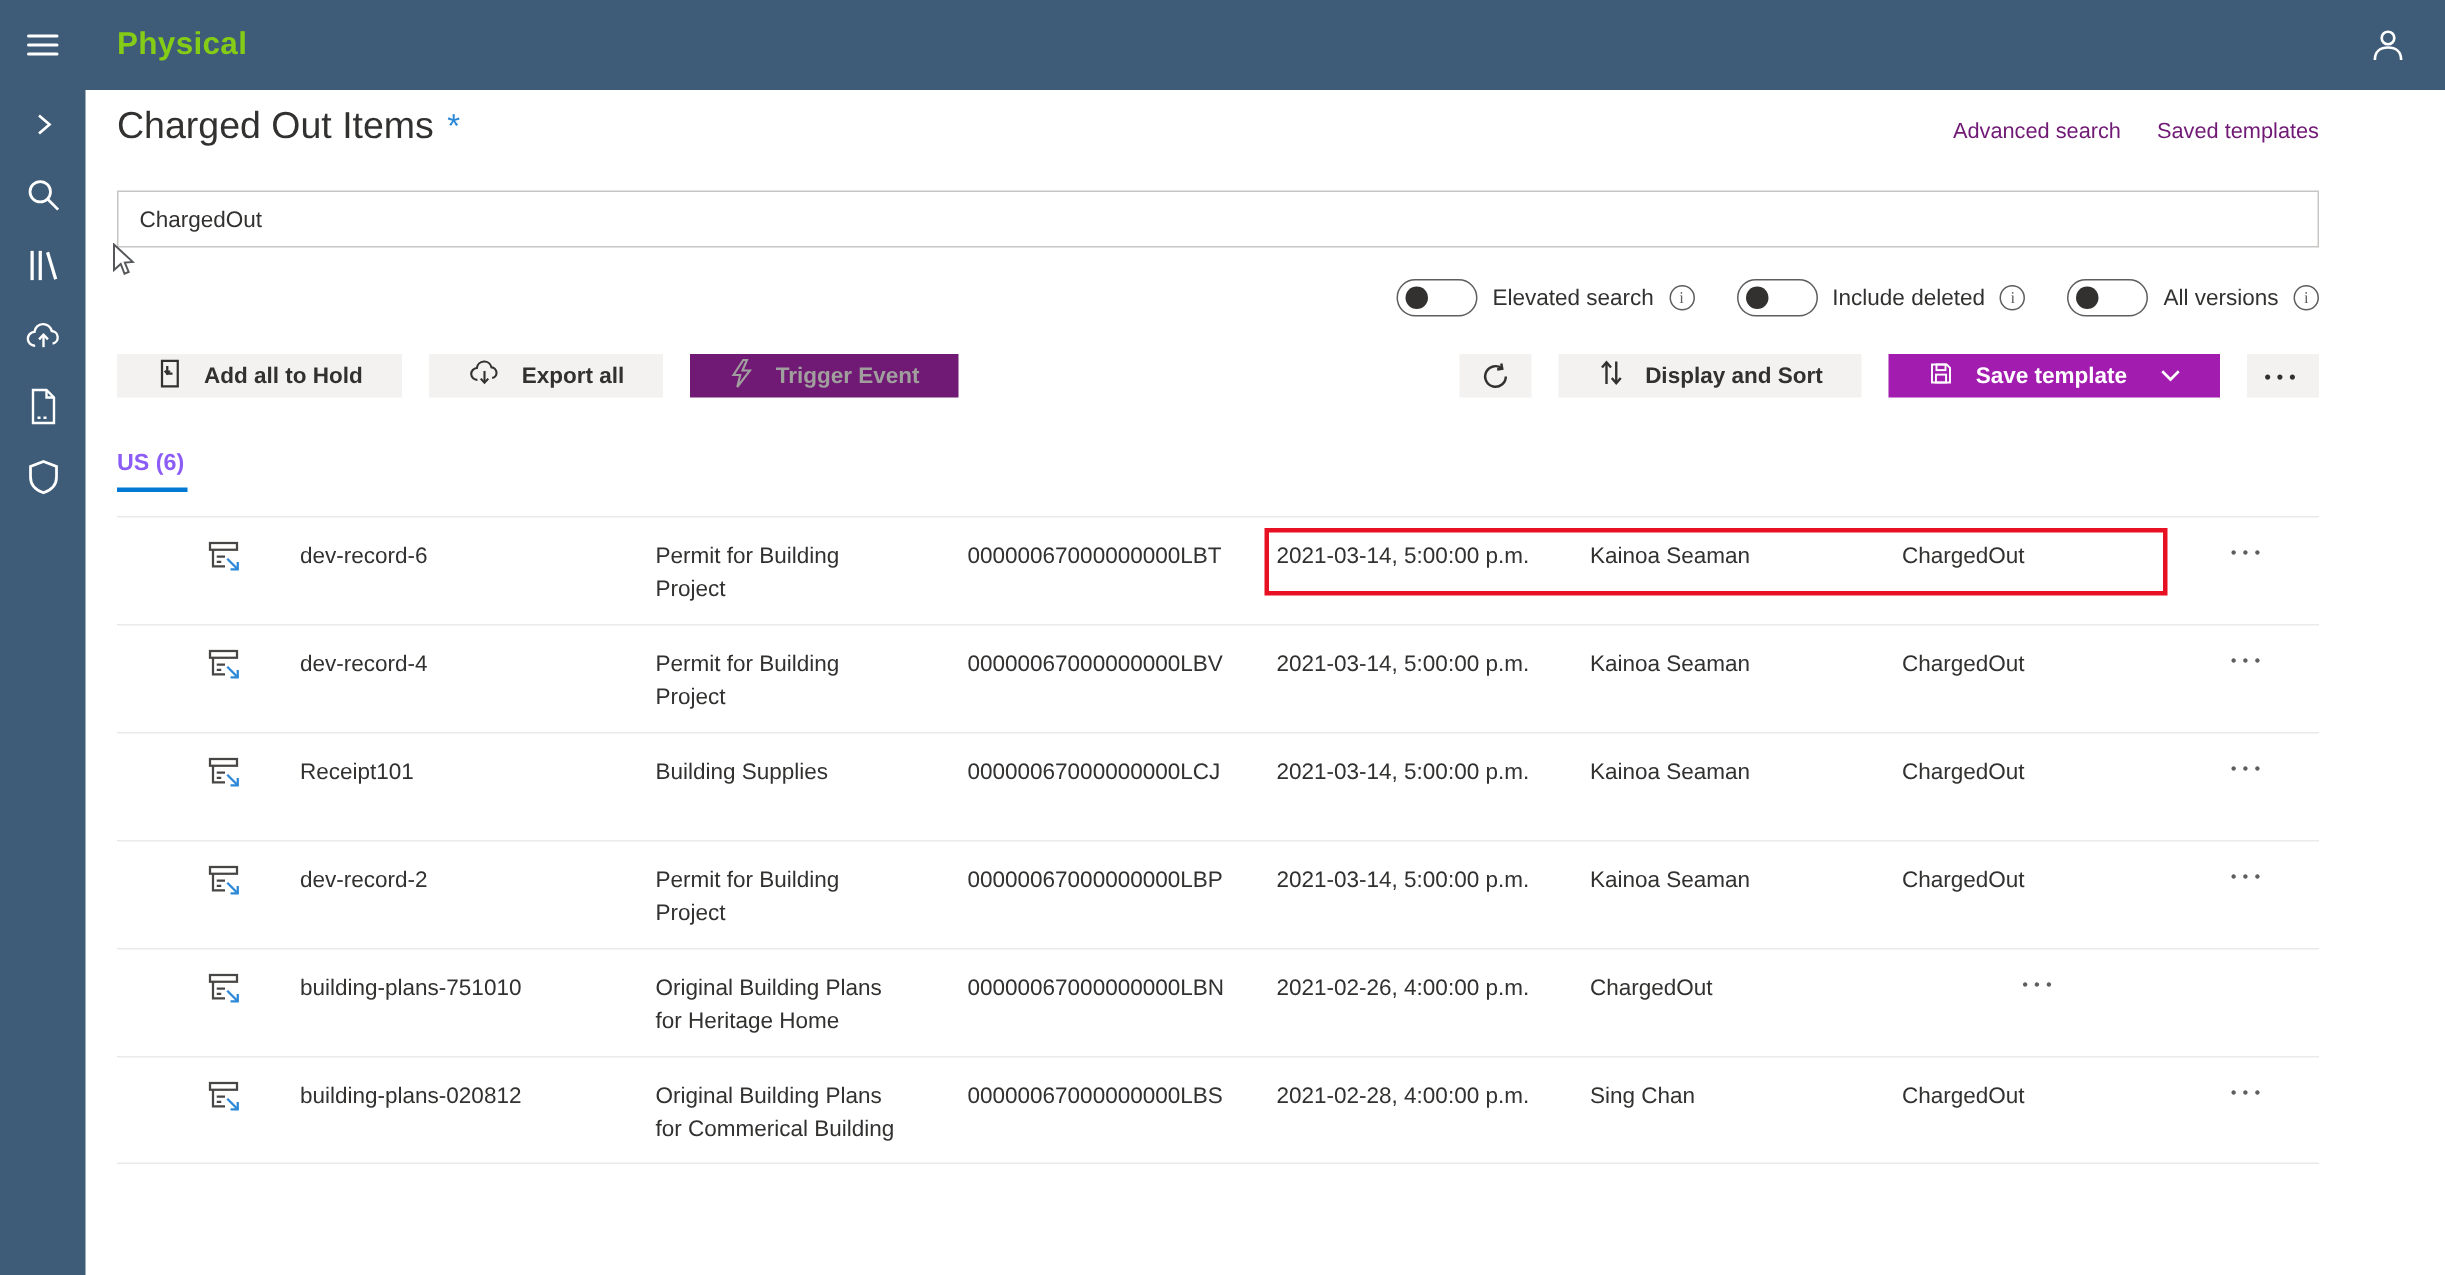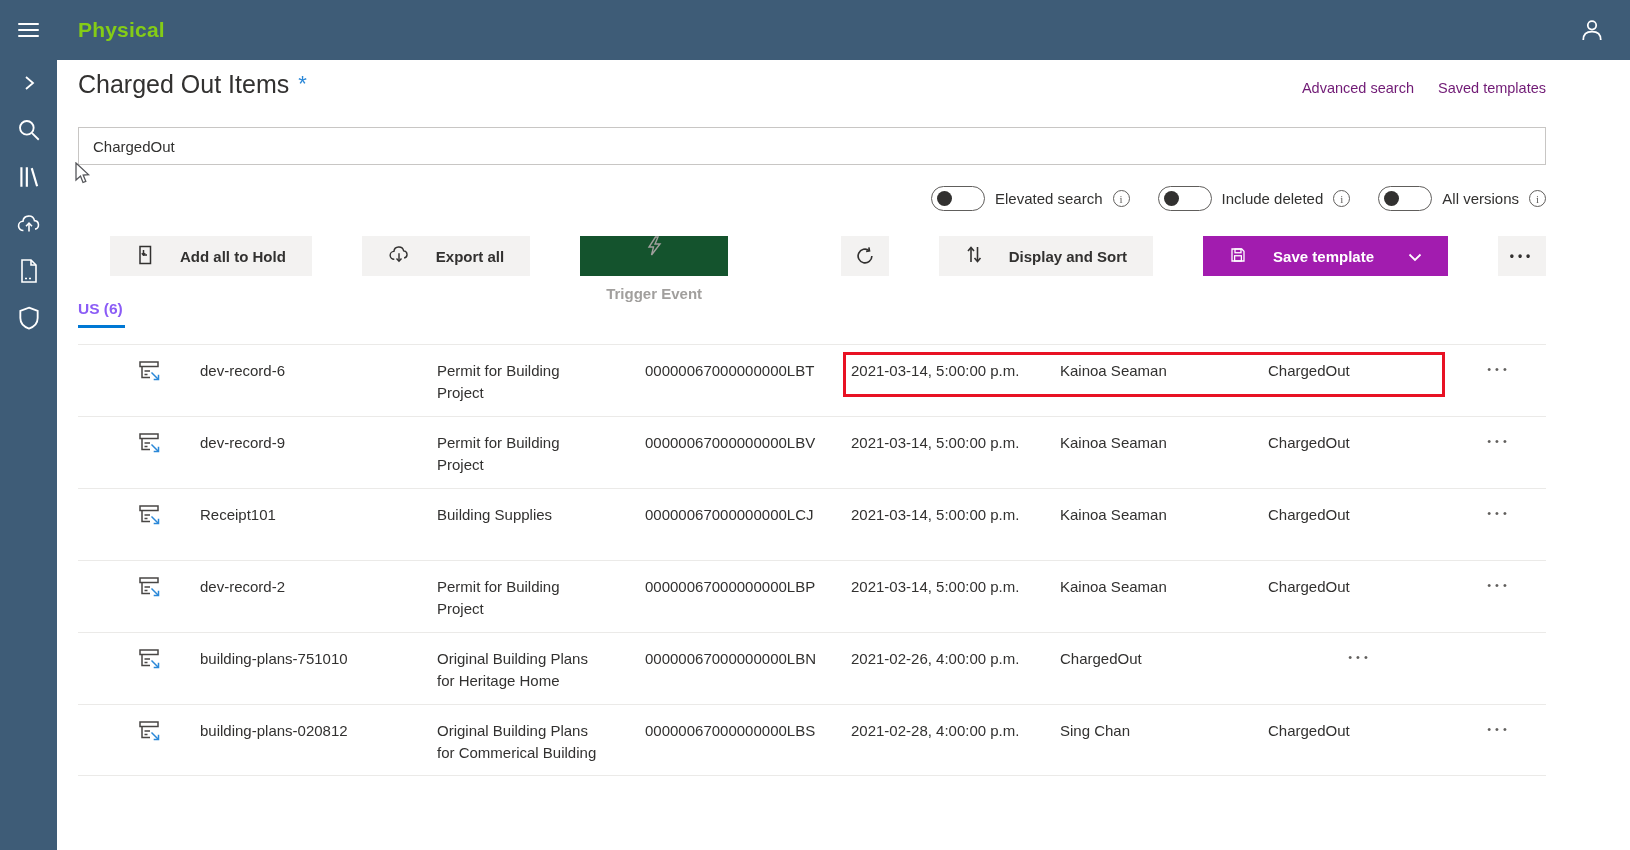--- a/index.html
+++ b/index.html
@@ -50,26 +50,26 @@
   .toggle-label { font-size:15px; color:#323130; }
   .info-icon {
     width:17px; height:17px; border:1px solid #605e5c; border-radius:50%;
     display:flex; align-items:center; justify-content:center;
     font-size:11px; color:#605e5c; cursor:pointer; font-family:"Liberation Serif",serif;
   }
   
   .toolbar-left { position:absolute; left:78px; top:236px; display:flex; gap:18px; }
   .toolbar-right { position:absolute; right:84px; top:236px; display:flex; gap:18px; }
   .btn {
-    height:40px; background:#f3f2f1; border:none; display:flex; align-items:center;
-    gap:26px; padding:0 26px; font-family:"Liberation Sans",sans-serif;
-    font-size:15px; font-weight:700; color:#323130; cursor:pointer;margin-left:32px;
+    height:29px; background:#f3f2f1; border:none; display:flex; align-items:center;
+    gap:14px; padding:0 26px; font-family:"Liberation Sans",sans-serif;
+    font-size:15px; font-weight:700; color:#323130; cursor:pointer;
   }
   .btn.icon-only { width:48px; padding:0; justify-content:center; }
-  .btn.disabled { color:#a19f9d; cursor:default; background:#14532d;flex-direction:column; }
+  .btn.disabled { color:#a19f9d; cursor:default; background:#701a75; }
   .btn.primary { background:#a21caf; color:#fff; }
   .btn .dots { letter-spacing:4px; font-size:12px; line-height:0; }
   
   .group-tab {
     position:absolute; left:78px; top:300px; font-size:15.5px; font-weight:700; color:#8b5cf6;
     padding:0 2px 7px 0; border-bottom:3px solid #0078d4; cursor:pointer;
   }
   
   .table { position:absolute; left:78px; top:344px; width:1468px; }
   .trow {
@@ -302,21 +302,21 @@
               <path d="M4,6.5 V17.5 H12"></path>
               <line x1="6.5" y1="11" x2="12" y2="11"></line>
               <line x1="6.5" y1="14.5" x2="9.5" y2="14.5"></line>
             </g>
             <g stroke="#2b88d8" stroke-width="1.5">
               <line x1="13.5" y1="12.5" x2="20.5" y2="19.5"></line>
               <polyline points="20.5,14.7 20.5,19.5 15.7,19.5"></polyline>
             </g>
           </svg>
       </div>
-      <div class="td">dev-record-9</div>
+      <div class="td">dev-record-4</div>
       <div class="td title-cell">Permit for Building Project</div>
       <div class="td">00000067000000000LBV</div>
       <div class="td">2021-03-14, 5:00:00 p.m.</div>
       <div class="td">Kainoa Seaman</div>
       <div class="td">ChargedOut</div>
       <div class="td more-cell">
           <span class="row-dots">•••</span>
         </div>
     </div>
 

